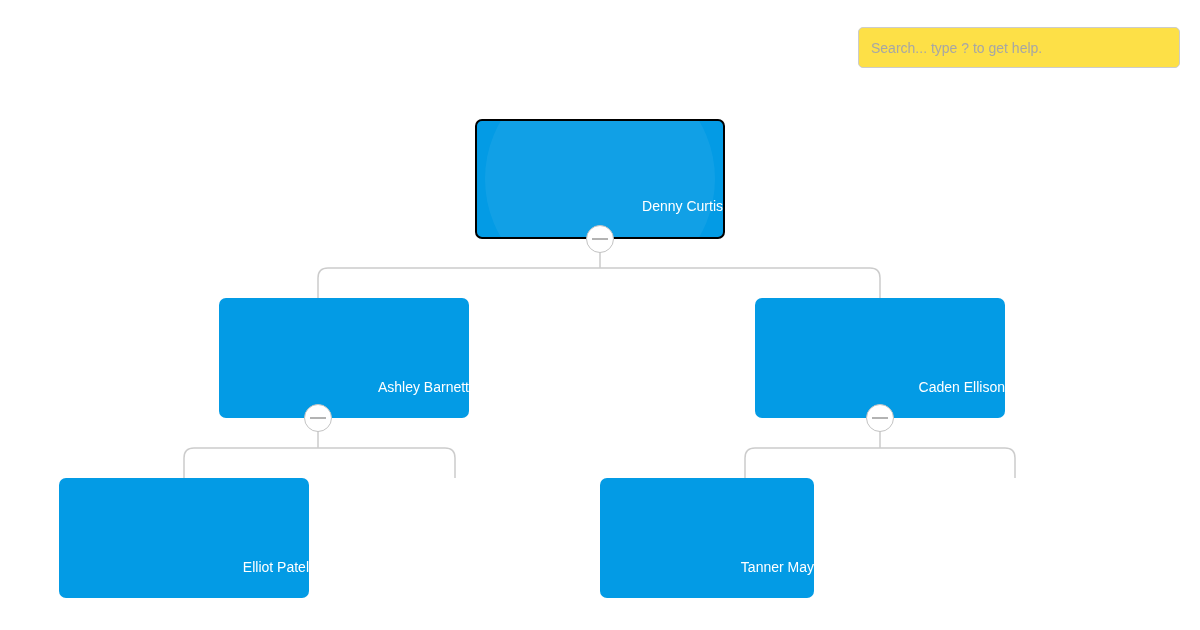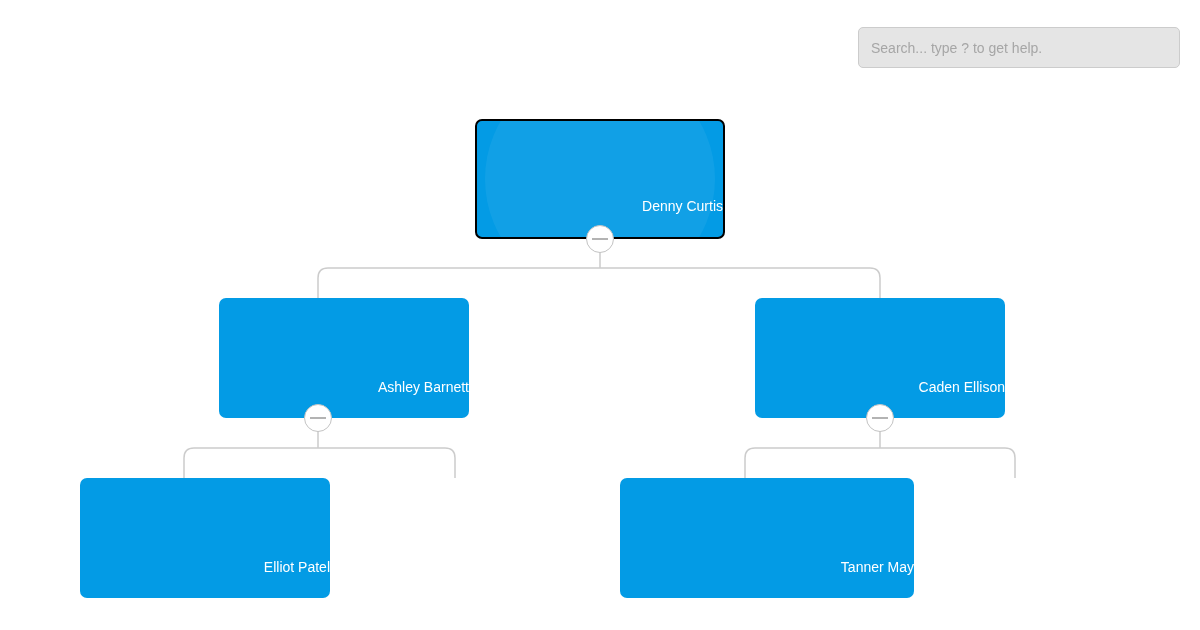--- a/index.html
+++ b/index.html
@@ -86,21 +86,21 @@
     width: 322px;
     height: 41px;
     box-sizing: border-box;
     border: 1px solid var(--search-border, #cccccc);
     border-radius: 5px;
     padding: 0 12px;
     font-family: "Liberation Sans", sans-serif;
     font-size: 14px;
     color: #555555;
     outline: none;
-    background: #e5e5e5;
+    background: #fde047;
   }
   .search::placeholder {
     color: var(--search-placeholder, #a6a6a6);
     opacity: 1;
   }
 </style>
 </head>
 <body>
 
 <div class="stage">
@@ -122,19 +122,19 @@
     </div>
     <div class="collapse-btn" style="left: 304px; top: 404px;">
       <div class="minus"></div>
     </div>
     <div class="node" style="left: 755px; top: 298px; width: 250px; height: 120px;">
       <span class="node-name">Caden Ellison</span>
     </div>
     <div class="collapse-btn" style="left: 866px; top: 404px;">
       <div class="minus"></div>
     </div>
-    <div class="node" style="left: 59px; top: 478px; width: 250px; height: 120px; margin-left: 21px;">
+    <div class="node" style="left: 59px; top: 478px; width: 250px; height: 120px;">
       <span class="node-name">Elliot Patel</span>
     </div>
-    <div class="node" style="left: 620px; top: 478px; width: 294px; height: 120px;">
+    <div class="node" style="left: 600px; top: 478px; width: 214px; height: 120px;">
       <span class="node-name">Tanner May</span>
     </div>
   </div>
 
 </body></html>

